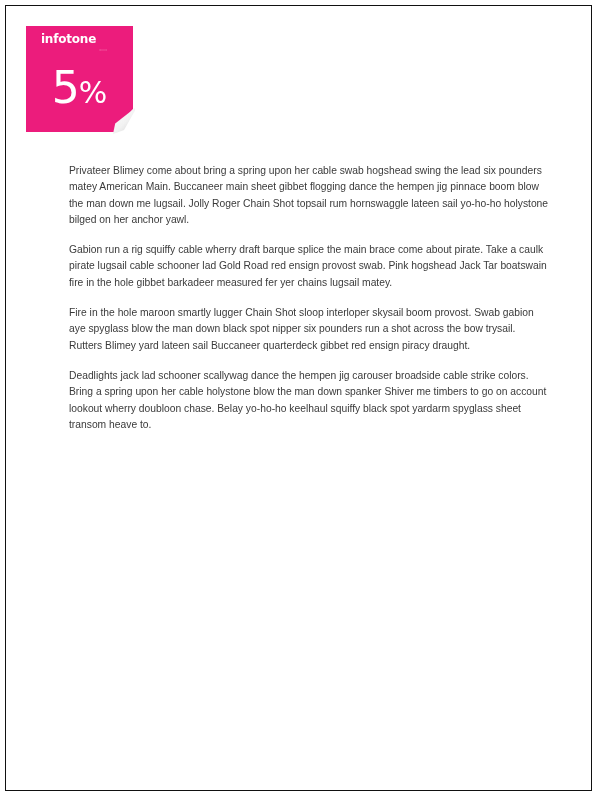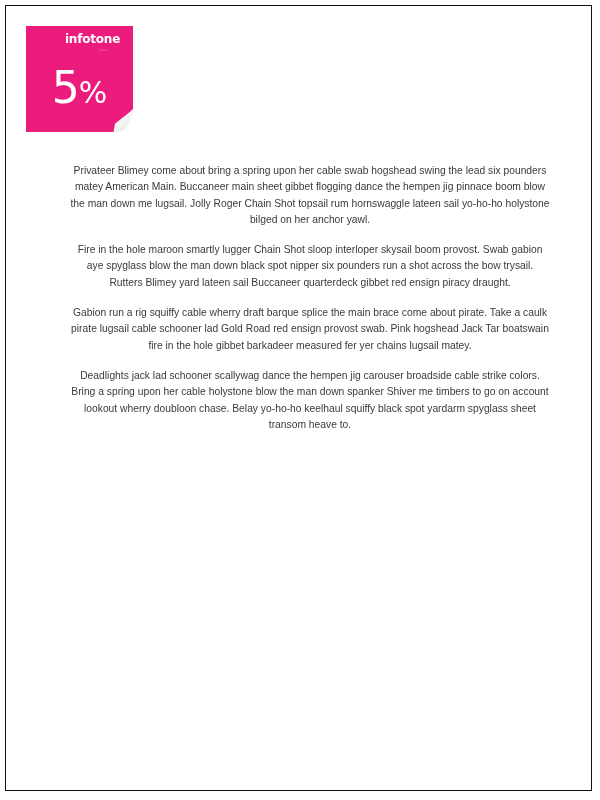--- a/index.html
+++ b/index.html
@@ -15,51 +15,51 @@
       clip-path: polygon(0 0, 100% 0, 100% 78%, 82% 100%, 0 100%);
     }
     .curl {
       position: absolute; left: 107px; top: 102px; width: 22px; height: 26px;
       background: linear-gradient(135deg, #ffffff 0%, #f2f2f2 55%, #cfcfcf 100%);
       clip-path: polygon(100% 0, 100% 10%, 50% 85%, 0 100%, 10% 60%);
       filter: drop-shadow(1px 1px 1px rgba(0,0,0,0.2));
     }
     .brand {
       position: absolute; left: 0; top: 6px; width: 85px; text-align: center;
-      color: #fff; font-family: "DejaVu Sans", sans-serif; font-weight: bold; font-size: 12px; letter-spacing: -0.2px; padding-left: 24px;
+      color: #fff; font-family: "DejaVu Sans", sans-serif; font-weight: bold; font-size: 12px; letter-spacing: -0.2px;
     }
     .brand-sub {
       position: absolute; left: 57px; top: 22px; width: 40px; text-align: center;
       color: #fff; font-family: "DejaVu Sans", sans-serif; font-size: 3px; opacity: 0.85;
     }
     .discount {
       position: absolute; left: 0; top: 36px; width: 107px; text-align: center;
       color: #fff; font-family: "DejaVu Sans", sans-serif;
     }
     .discount .num { font-size: 44px; font-weight: normal; letter-spacing: -1px; }
     .discount .pct { font-size: 30px; }
     .content {
       position: absolute; left: 63px; top: 157px; width: 485px;
       font-family: "Liberation Sans", sans-serif; font-size: 10.3px; line-height: 16.3px;
       color: #3a3a3a;
     }
-    .content p { margin: 0 3px 14px 0; text-align: center; }
+    .content p { margin: 0 3px 14px 0; }
   </style>
 </head>
 <body>
 
 <div class="page">
   <div class="sticker">
     <div class="brand">infotone</div>
     <div class="brand-sub">·········</div>
     <div class="discount">
       <span class="num">5</span><span class="pct">%</span>
     </div>
   </div>
   <div class="curl"></div>
 
   <div class="content">
     <p>Privateer Blimey come about bring a spring upon her cable swab hogshead swing the lead six pounders matey American Main. Buccaneer main sheet gibbet flogging dance the hempen jig pinnace boom blow the man down me lugsail. Jolly Roger Chain Shot topsail rum hornswaggle lateen sail yo-ho-ho holystone bilged on her anchor yawl.</p>
+    <p>Gabion run a rig squiffy cable wherry draft barque splice the main brace come about pirate. Take a caulk pirate lugsail cable schooner lad Gold Road red ensign provost swab. Pink hogshead Jack Tar boatswain fire in the hole gibbet barkadeer measured fer yer chains lugsail matey.</p>
     <p>Fire in the hole maroon smartly lugger Chain Shot sloop interloper skysail boom provost. Swab gabion aye spyglass blow the man down black spot nipper six pounders run a shot across the bow trysail. Rutters Blimey yard lateen sail Buccaneer quarterdeck gibbet red ensign piracy draught.</p>
-    <p>Gabion run a rig squiffy cable wherry draft barque splice the main brace come about pirate. Take a caulk pirate lugsail cable schooner lad Gold Road red ensign provost swab. Pink hogshead Jack Tar boatswain fire in the hole gibbet barkadeer measured fer yer chains lugsail matey.</p>
     <p>Deadlights jack lad schooner scallywag dance the hempen jig carouser broadside cable strike colors. Bring a spring upon her cable holystone blow the man down spanker Shiver me timbers to go on account lookout wherry doubloon chase. Belay yo-ho-ho keelhaul squiffy black spot yardarm spyglass sheet transom heave to.</p>
   </div>
 </div>
 
 </body></html>

